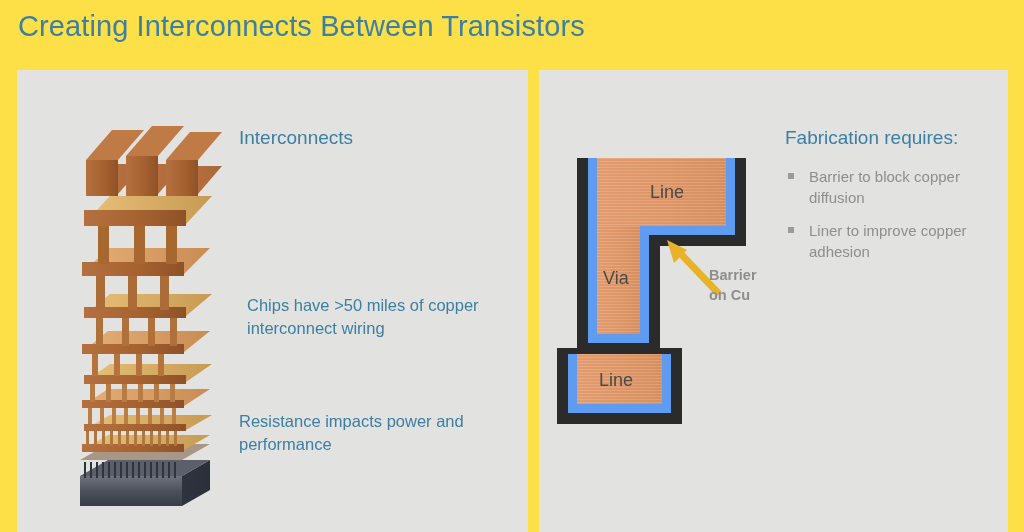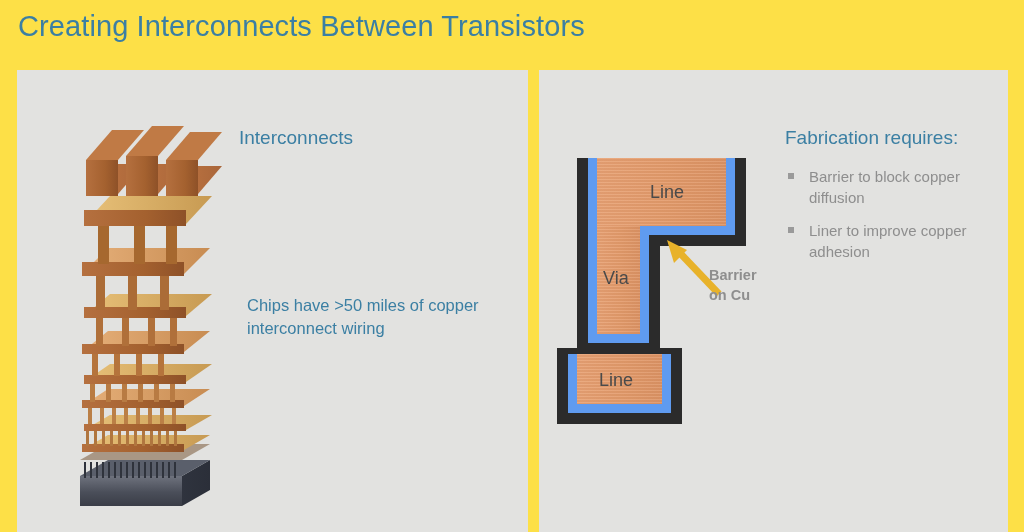--- a/index.html
+++ b/index.html
@@ -295,20 +295,21 @@
           <polygon points="104,62 136,62 160,34 128,34" fill="#c07a45"></polygon>
         </g>
       </svg>
     </div>
 
     <div class="heading" id="left-heading">Interconnects</div>
 
 
     <div class="blue-text" id="left-note-1">Chips have &gt;50 miles of copper interconnect wiring</div>
 
+    <div class="blue-text" id="left-note-2">Resistance impacts power and performance</div>
   </div>
 
   <div class="panel" id="panel-right">
 
     <div id="via-diagram">
 
       <div class="xs barrier" style="left:20px; top:6px; width:11px; height:196px;"></div>
       <div class="xs barrier" style="left:178px; top:6px; width:11px; height:88px;"></div>
       <div class="xs barrier" style="left:92px; top:83px; width:97px; height:11px;"></div>
       <div class="xs barrier" style="left:92px; top:83px; width:11px; height:119px;"></div>

